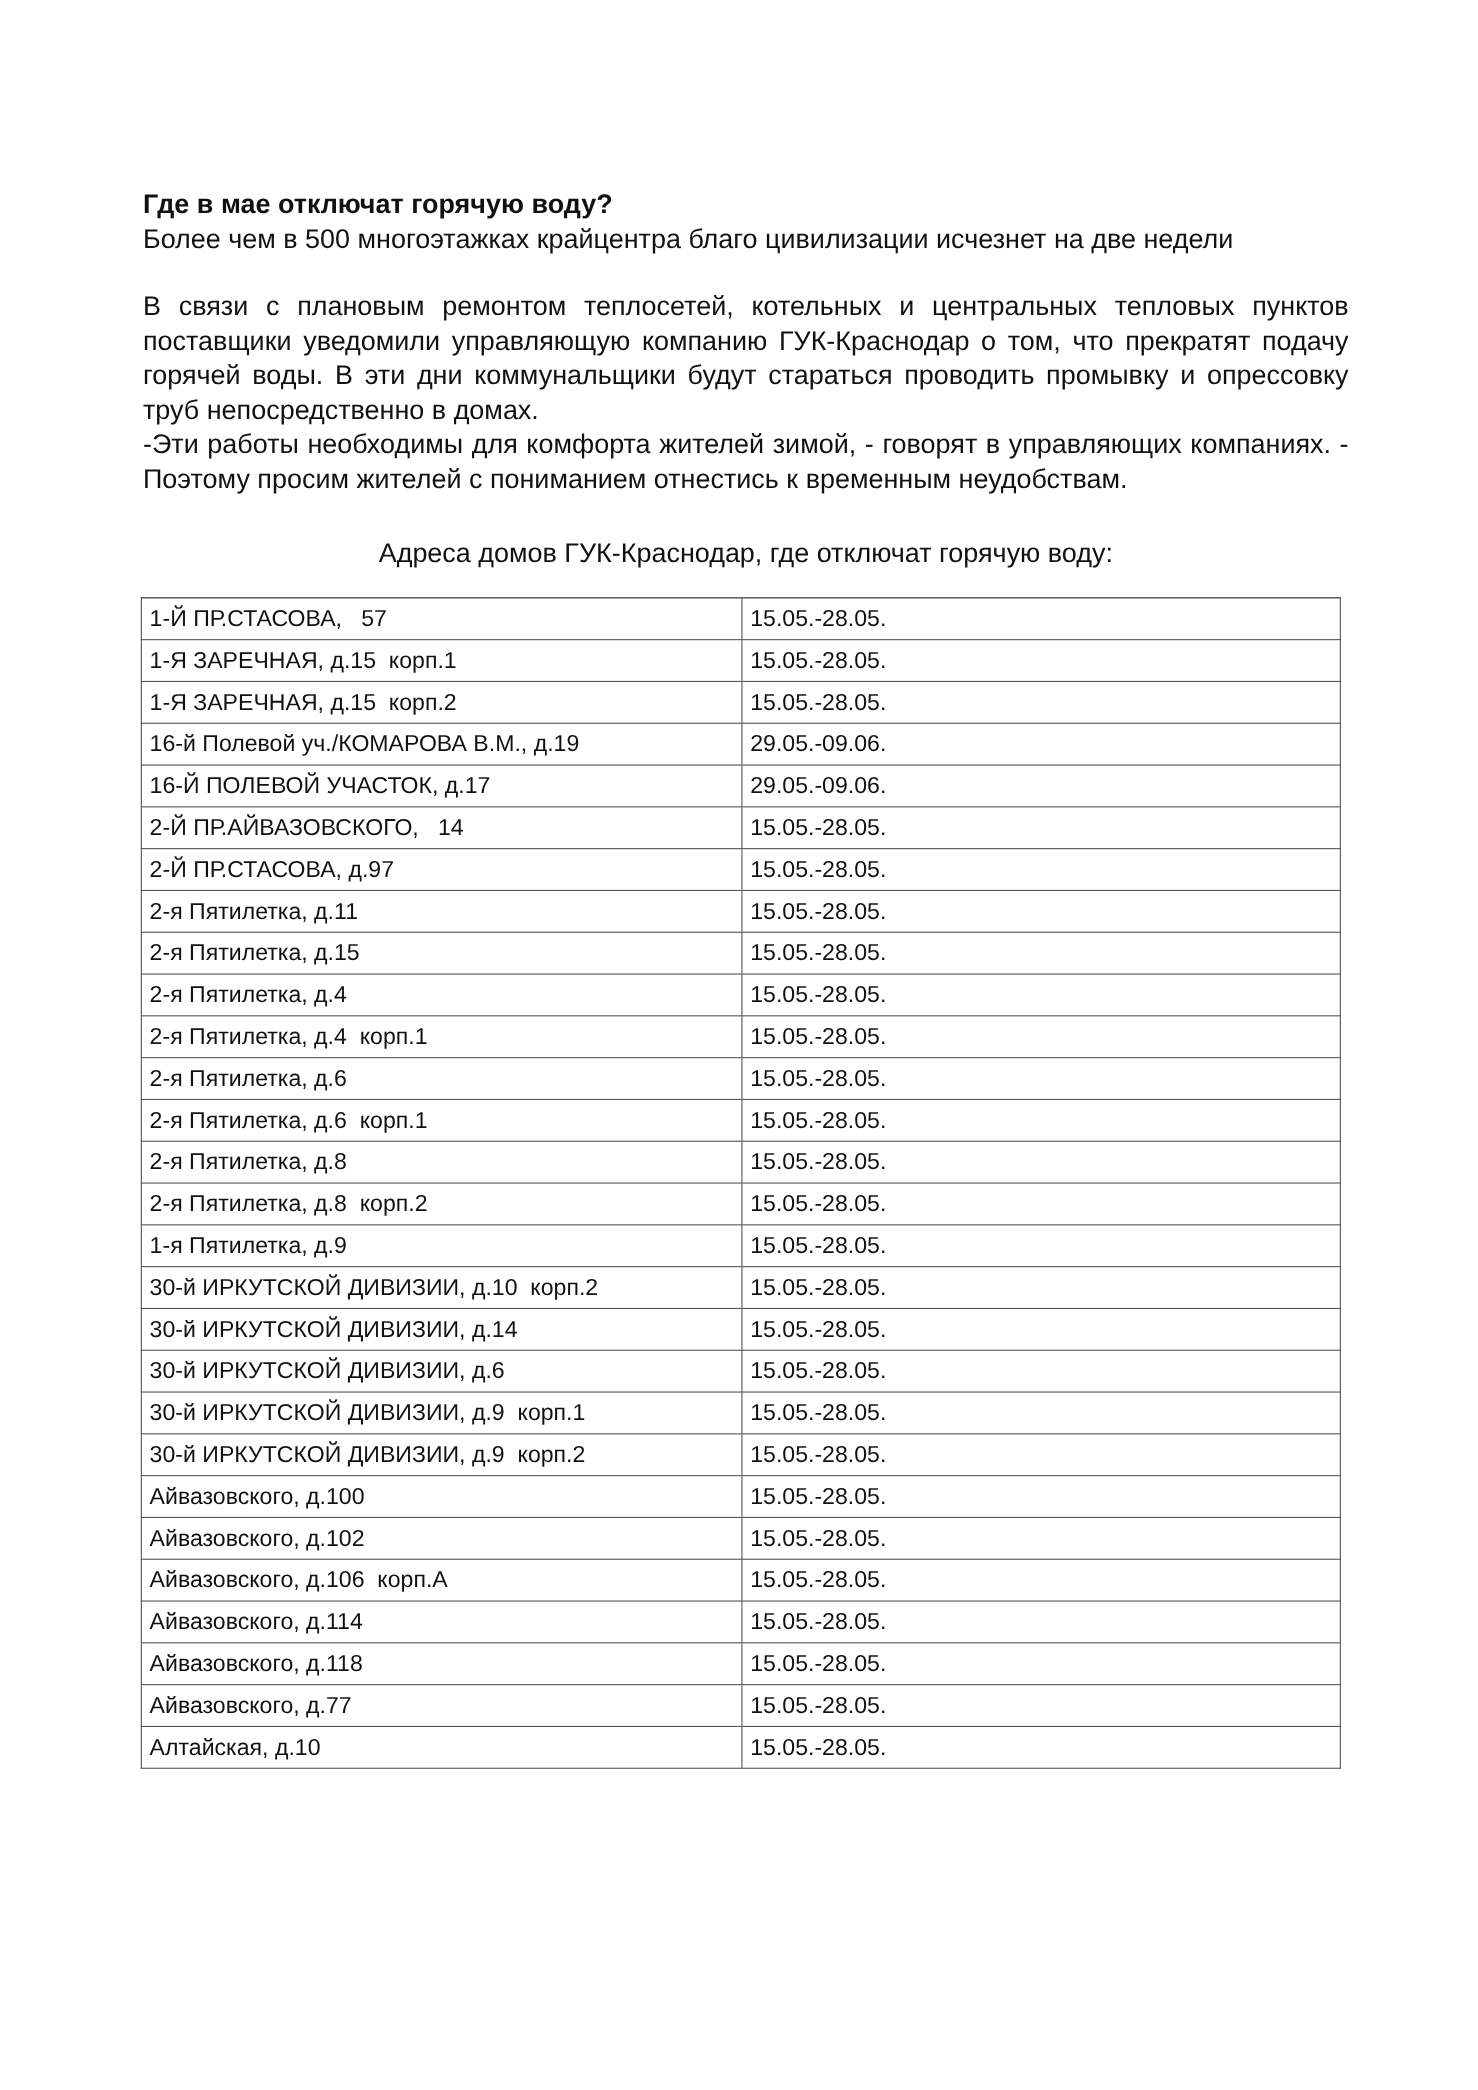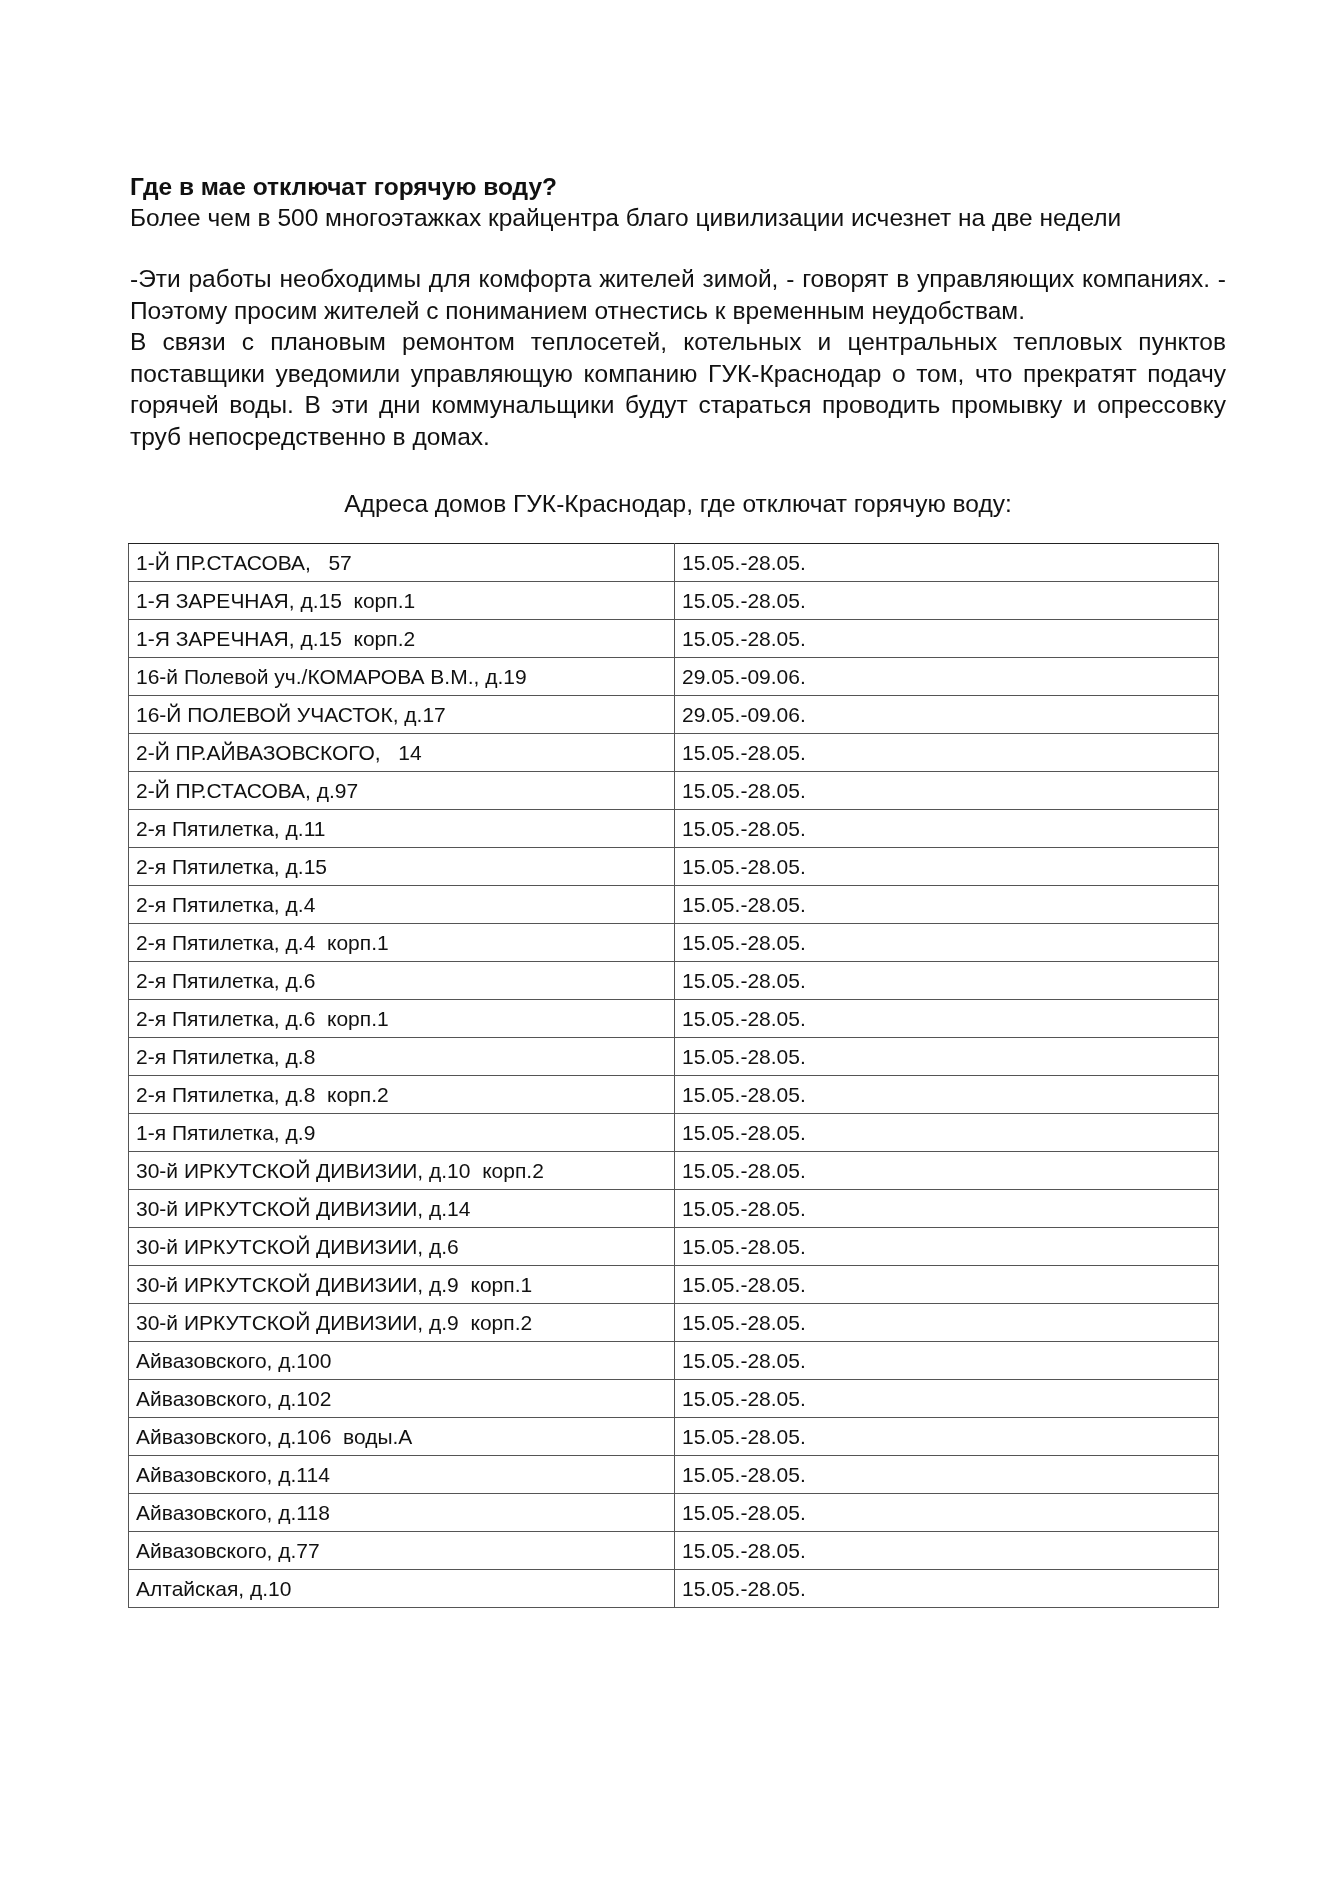--- a/index.html
+++ b/index.html
@@ -15,22 +15,22 @@
   td.addr { width: 538px; }
   tr:first-child td { border-top-color: #222; }
 </style>
 </head>
 <body>
 
 <div class="page">
   <p class="title">Где в мае отключат горячую воду?</p>
   <p class="subtitle">Более чем в 500 многоэтажках крайцентра благо цивилизации исчезнет на две недели</p>
   <div class="gap"></div>
+  <p class="body-text">В связи с плановым ремонтом теплосетей, котельных и центральных тепловых пунктов поставщики уведомили управляющую компанию ГУК-Краснодар о том, что прекратят подачу горячей воды. В эти дни коммунальщики будут стараться проводить промывку и опрессовку труб непосредственно в домах.</p>
   <p class="body-text">-Эти работы необходимы для комфорта жителей зимой, - говорят в управляющих компаниях. - Поэтому просим жителей с пониманием отнестись к временным неудобствам.</p>
-  <p class="body-text">В связи с плановым ремонтом теплосетей, котельных и центральных тепловых пунктов поставщики уведомили управляющую компанию ГУК-Краснодар о том, что прекратят подачу горячей воды. В эти дни коммунальщики будут стараться проводить промывку и опрессовку труб непосредственно в домах.</p>
   <p class="table-title">Адреса домов ГУК-Краснодар, где отключат горячую воду:</p>
 </div>
 
 <table>
   <tbody id="rows">
       <tr>
         <td class="addr">1-Й ПР.СТАСОВА,   57</td>
         <td>15.05.-28.05.</td>
       </tr>
       <tr>
@@ -115,21 +115,21 @@
       </tr>
       <tr>
         <td class="addr">Айвазовского, д.100</td>
         <td>15.05.-28.05.</td>
       </tr>
       <tr>
         <td class="addr">Айвазовского, д.102</td>
         <td>15.05.-28.05.</td>
       </tr>
       <tr>
-        <td class="addr">Айвазовского, д.106  воды.А</td>
+        <td class="addr">Айвазовского, д.106  корп.А</td>
         <td>15.05.-28.05.</td>
       </tr>
       <tr>
         <td class="addr">Айвазовского, д.114</td>
         <td>15.05.-28.05.</td>
       </tr>
       <tr>
         <td class="addr">Айвазовского, д.118</td>
         <td>15.05.-28.05.</td>
       </tr>

